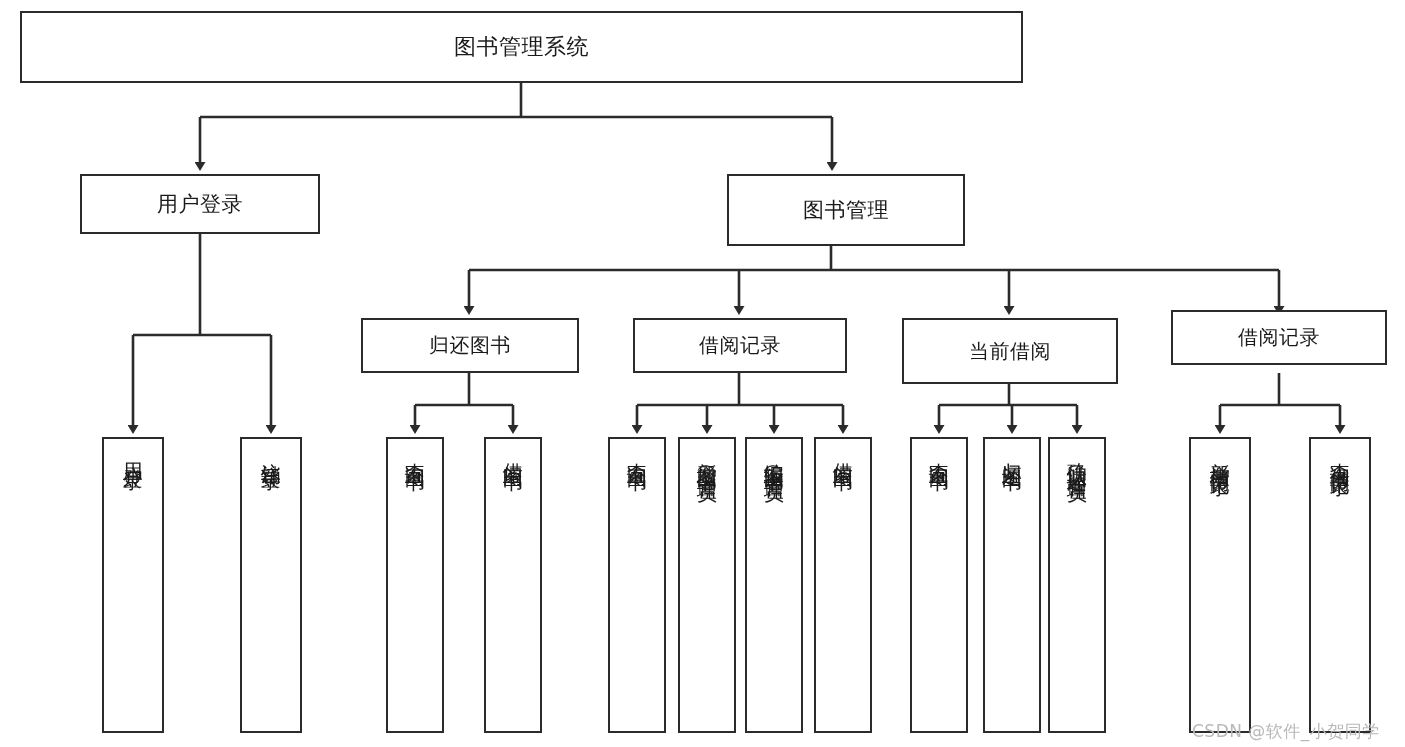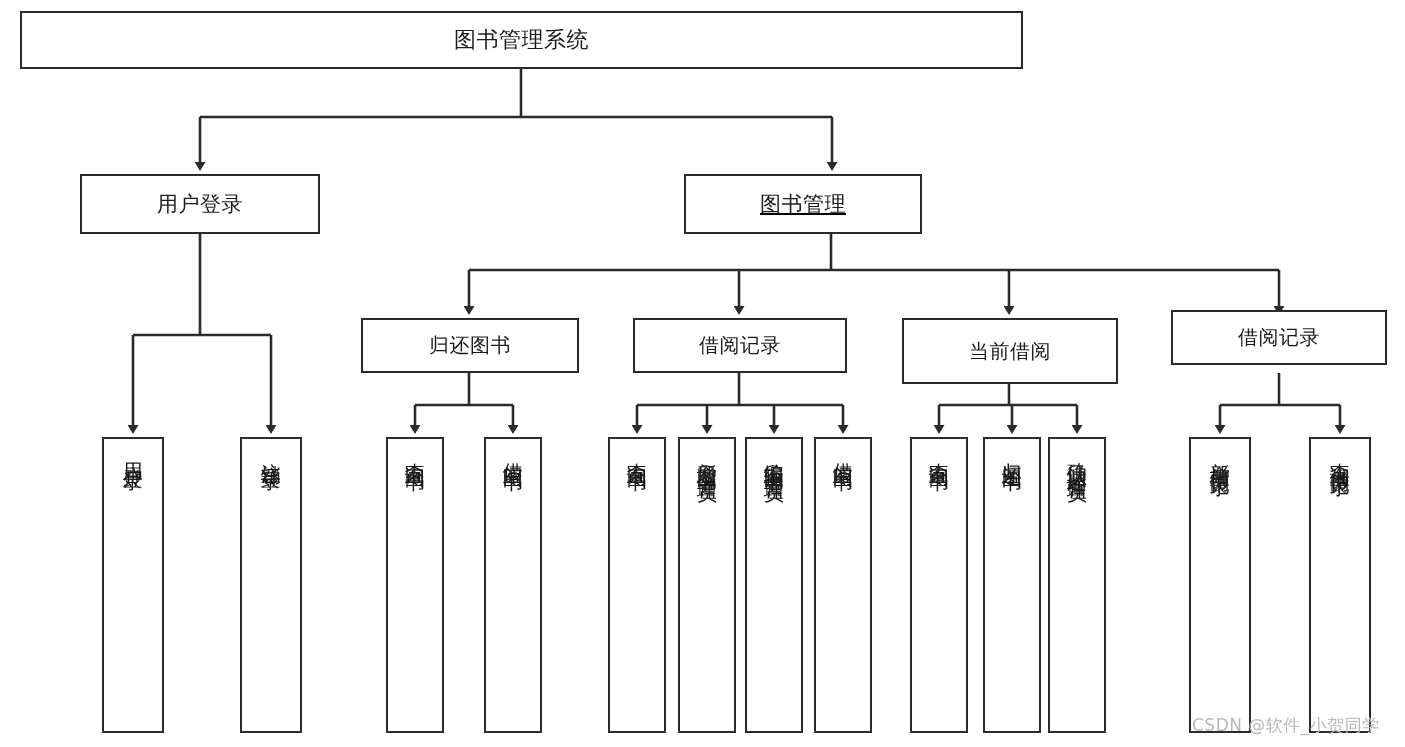--- a/index.html
+++ b/index.html
@@ -63,20 +63,21 @@
     white-space: nowrap;
     max-height: 280px;
   }
   .watermark {
     position: absolute;
     color: #b9b9b9;
     font-size: 17px;
     white-space: nowrap;
     z-index: 3;
     letter-spacing: 0.5px;
+    margin-top: 6px;
   }
 </style>
 </head>
 <body>
 
 <div id="canvas">
 
   <svg id="edges" viewBox="0 0 1405 747" xmlns="http://www.w3.org/2000/svg">
     <defs>
       <marker id="arrow" markerWidth="9" markerHeight="11" refX="1" refY="5.5" orient="auto" markerUnits="userSpaceOnUse">
@@ -120,29 +121,29 @@
       <path d="M1012,405 L1012,426" marker-end="url(#arrow)"></path>
       <path d="M1077,405 L1077,426" marker-end="url(#arrow)"></path>
 
       <path d="M1279,373 L1279,405"></path>
       <path d="M1220,405 L1340,405"></path>
       <path d="M1220,405 L1220,426" marker-end="url(#arrow)"></path>
       <path d="M1340,405 L1340,426" marker-end="url(#arrow)"></path>
     </g>
   </svg>
 
-  <div class="node root" style="left:20px; top:11px; width:1003px; height:58px;">
+  <div class="node root" style="left:20px; top:11px; width:1003px; height:72px;">
     <span class="lbl">图书管理系统</span>
   </div>
 
   <div class="node branch" style="left:80px; top:174px; width:240px; height:60px;">
     <span class="lbl">用户登录</span>
   </div>
 
-  <div class="node branch" style="left:684px; top:174px; width:238px; height:60px;text-decoration:underline;">
+  <div class="node branch" style="left:727px; top:174px; width:238px; height:72px;">
     <span class="lbl">图书管理</span>
   </div>
 
   <div class="node sub" style="left:361px; top:318px; width:218px; height:55px;">
     <span class="lbl">归还图书</span>
   </div>
 
   <div class="node sub" style="left:633px; top:318px; width:214px; height:55px;">
     <span class="lbl">借阅记录</span>
   </div>

